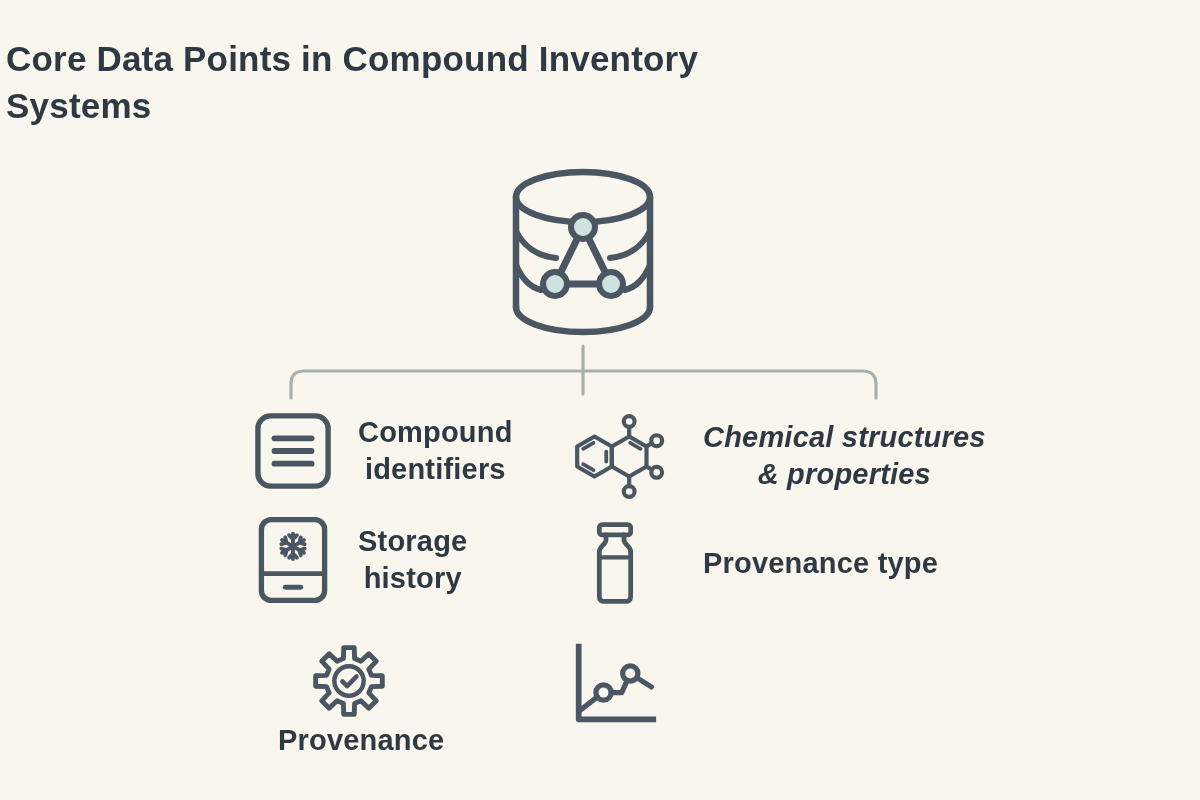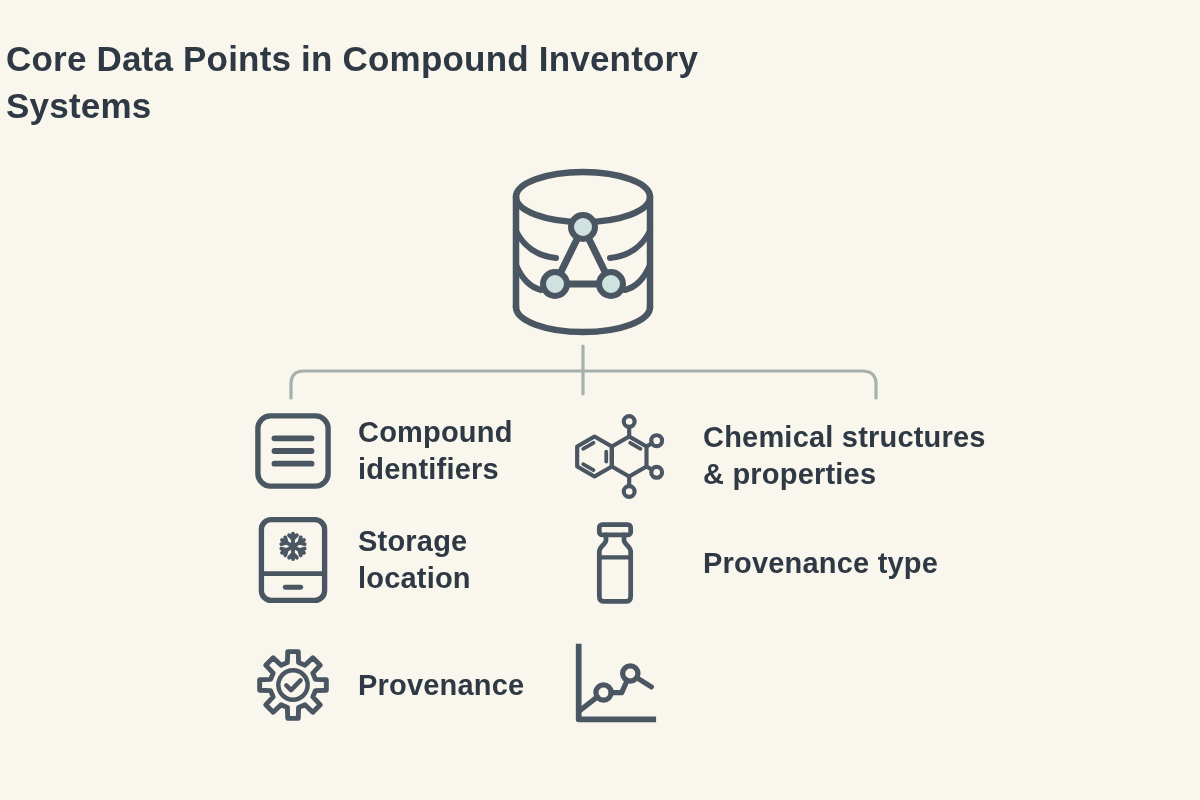--- a/index.html
+++ b/index.html
@@ -21,27 +21,27 @@
   .item { position:absolute; display:flex; align-items:center; color:#2e3944; }
   .icon-box { flex:none; display:flex; align-items:center; justify-content:center; }
   .item.col-left  { left:253px; }
   .item.col-left  .icon-box { width:80px; }
   .item.col-left  .label { margin-left:25px; }
   .item.col-right { left:565px; }
   .item.col-right .icon-box { width:100px; }
   .item.col-right .label { margin-left:38px; }
   .label {
     font-size:29px; font-weight:600; line-height:1.27;
-    letter-spacing:0.2px; white-space:pre-line;
+    letter-spacing:0.2px; white-space:pre-line;text-align:center;
   }
   .r1l { top:410px; height:82px; }
-  .r1r { top:403px; height:106px; }
+  .r1r { top:403px; height:106px;font-style:italic; }
   .r2l { top:514px; height:92px; }
   .r2r { top:520px; height:86px; }
-  .r3l { top:640px; height:90px; }
+  .r3l { top:640px; height:90px;flex-direction:column; }
   .r3r { top:638px; height:92px; }
   svg { display:block; }
   .stroke-ic { stroke:#4a5661; fill:none; stroke-linecap:round; stroke-linejoin:round; }
 </style>
 </head>
 <body>
 
 <div class="canvas">
 
   <div class="title">Core Data Points in Compound Inventory
@@ -139,21 +139,21 @@
             <use href="#sp" transform="rotate(60)"></use>
             <use href="#sp" transform="rotate(120)"></use>
             <use href="#sp" transform="rotate(180)"></use>
             <use href="#sp" transform="rotate(240)"></use>
             <use href="#sp" transform="rotate(300)"></use>
           </g>
         </g>
       </svg>
     </div>
     <div class="label">Storage
-location</div>
+history</div>
   </div>
 
   <div class="item col-right r2r">
     <div class="icon-box">
       <svg width="38" height="84" viewBox="0 0 40 88">
         <g class="stroke-ic" stroke-width="5">
           <rect x="3.5" y="3.5" width="33" height="11" rx="3"></rect>
           <path d="M10.5,14.5 L10.5,20 C10.5,24 3.5,27 3.5,32 L3.5,79 Q3.5,84.5 9,84.5 L31,84.5 Q36.5,84.5 36.5,79 L36.5,32 C36.5,27 29.5,24 29.5,20 L29.5,14.5"></path>
           <path d="M3.5,38 L36.5,38" stroke-width="4.5"></path>
         </g>

